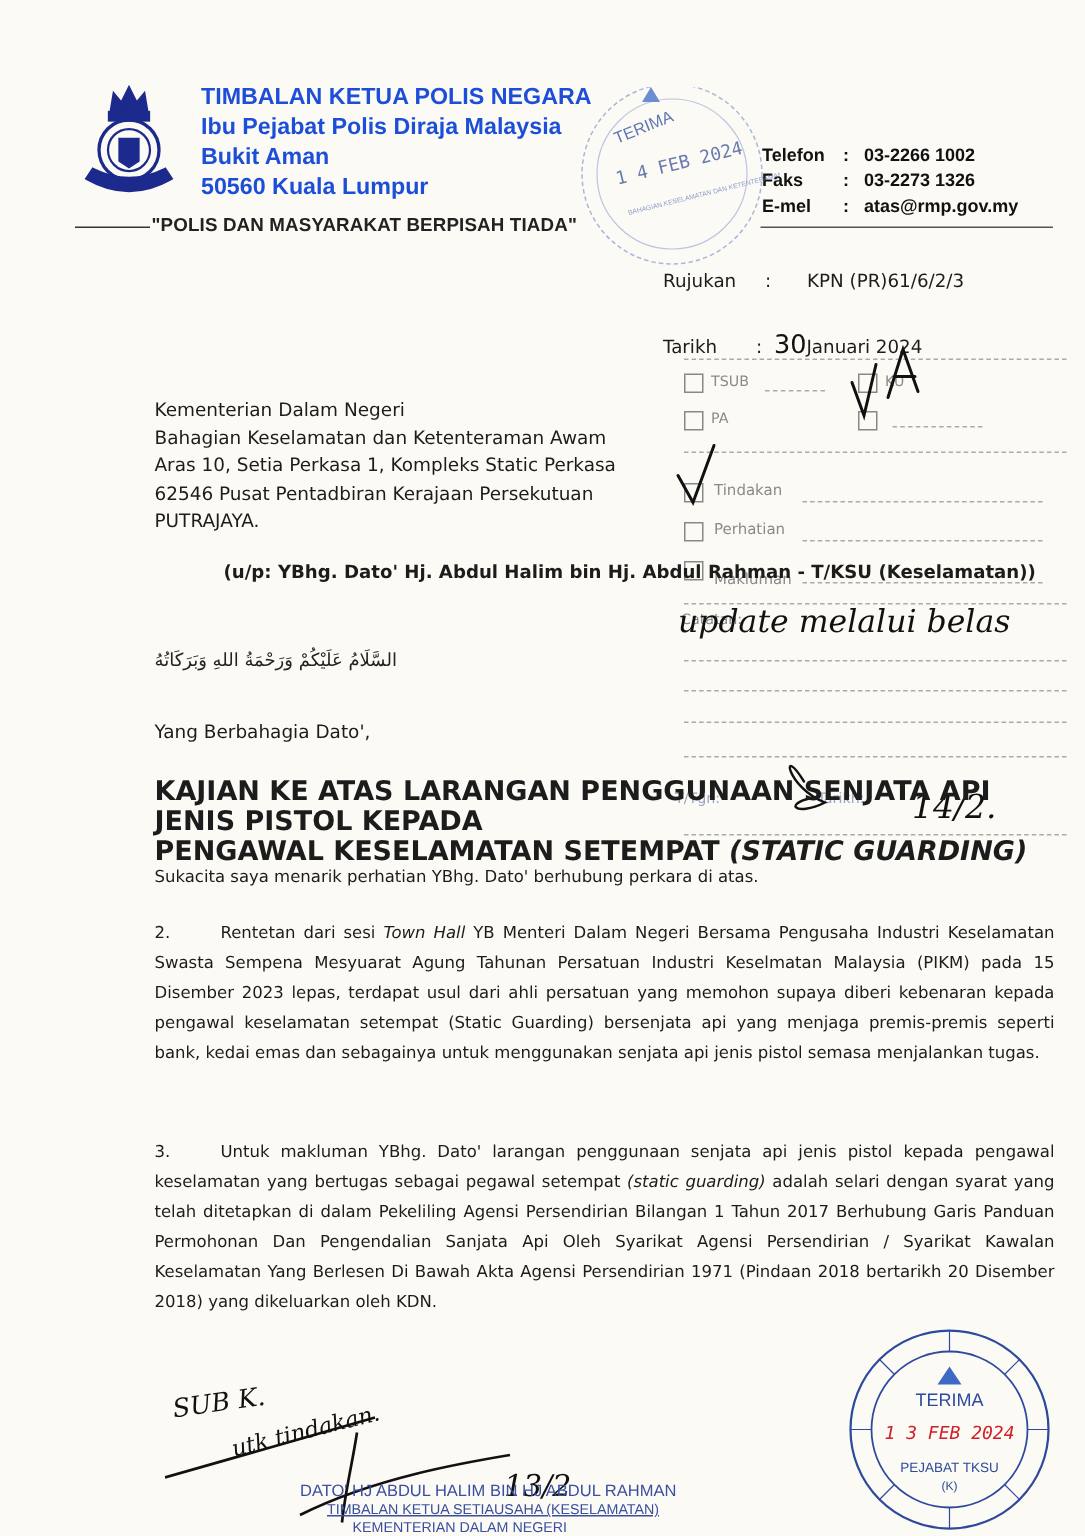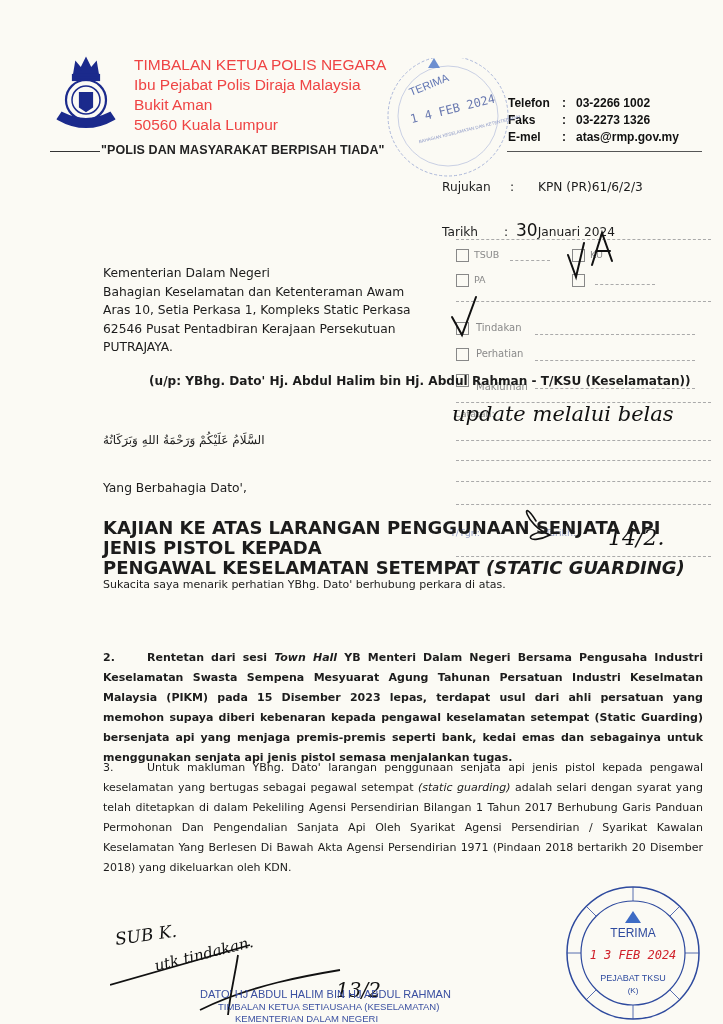--- a/index.html
+++ b/index.html
@@ -6,57 +6,57 @@
   body {
     width:723px; height:1024px; overflow:hidden; position:relative;
     background:#fbfaf4;
     font-family:"DejaVu Sans", sans-serif;
     color:#1a1a1a;
   }
   .abs { position:absolute; }
   
   .crest { left:50px; top:55px; width:72px; height:80px; }
   .lh-title { left:134px; top:55px; font-family:"Liberation Sans", sans-serif; font-weight:bold; font-size:15.5px; line-height:20px; color:#111; }
-  .lh-line { font-family:"Liberation Sans", sans-serif; font-weight:normal; font-size:15.5px; line-height:20px; color:#ef4444; }
+  .lh-line { font-family:"Liberation Sans", sans-serif; font-weight:bold; font-size:15.5px; line-height:20px; color:#1d4ed8; }
   .motto-rule { left:50px; top:151px; width:50px; border-top:1px solid #333; }
   .motto { left:101px; top:143px; font-family:"Liberation Sans", sans-serif; font-weight:bold; font-size:12.5px; color:#222; letter-spacing:0.1px; }
   .contact { left:508px; top:95px; font-family:"Liberation Sans", sans-serif; font-weight:bold; font-size:12px; line-height:17px; color:#111; }
   .contact-row { display:flex; }
   .contact-lbl { width:54px; }
   .contact-sep { width:14px; }
   .contact-rule { left:507px; top:151px; width:195px; border-top:1px solid #555; }
 
   
   .txt { font-family:"DejaVu Sans", sans-serif; font-size:12.2px; color:#1c1c1c; }
   .ref { left:442px; top:180px; }
   .ref span { display:inline-block; }
   .date { left:442px; top:220px; }
   .addr { left:103px; top:264px; line-height:18.6px; font-size:12.3px; }
   .addr-bold { left:103px; top:374px; font-weight:bold; font-size:12.1px;margin-left:46px; }
   .salam { left:103px; top:433px; font-family:"DejaVu Serif", serif; font-size:12px; color:#222; direction:rtl; }
   .greet { left:103px; top:481px; font-size:12.3px; }
   .subject { left:103px; top:518px; font-weight:bold; font-size:18px; line-height:20px; width:600px; }
   .para { left:103px; width:600px; font-size:11px; line-height:20px; text-align:justify; }
   .p1 { top:575px; }
-  .p2 { top:648px;font-weight:bold; }
+  .p2 { top:612px; }
   .p3 { top:758px; }
   .num { display:inline-block; width:44px; }
 
   
   .slip { left:450px; top:238px; width:270px; height:320px; }
   .slip-line { position:absolute; left:6px; width:255px; border-top:1px dashed #aaa; }
   .slip-lbl { position:absolute; font-size:9.5px; color:#8a8a8a; font-family:"DejaVu Sans", sans-serif; }
   .cb { position:absolute; width:11px; height:11px; border:1px solid #888; }
 
   
   .hw { font-family:"DejaVu Serif", serif; font-style:italic; color:#111;margin-top:30px; }
 
   
   .sig-name { left:200px; top:988px; font-family:"Liberation Sans", sans-serif; font-size:11px; color:#3a4fa0; }
-  .sig-title { left:218px; top:1001px; font-family:"Liberation Sans", sans-serif; font-size:9.5px; color:#3a4fa0; }
+  .sig-title { left:218px; top:1001px; font-family:"Liberation Sans", sans-serif; font-size:9.5px; color:#3a4fa0;text-decoration:underline; }
   .sig-dept { left:235px; top:1013px; font-family:"Liberation Sans", sans-serif; font-size:9.5px; color:#3a4fa0; }
 
   .stamp-text { font-family:"Liberation Sans", sans-serif; fill:#2e4a9e; }
 </style>
 </head>
 <body>
 
 <svg class="abs crest" viewBox="0 0 72 80">
   <g fill="none" stroke="#1b2a8c" stroke-width="2.2">
     <path d="M24 20 L26 8 L31 14 L36 4 L41 14 L46 8 L48 20 Z" fill="#1b2a8c"></path>

